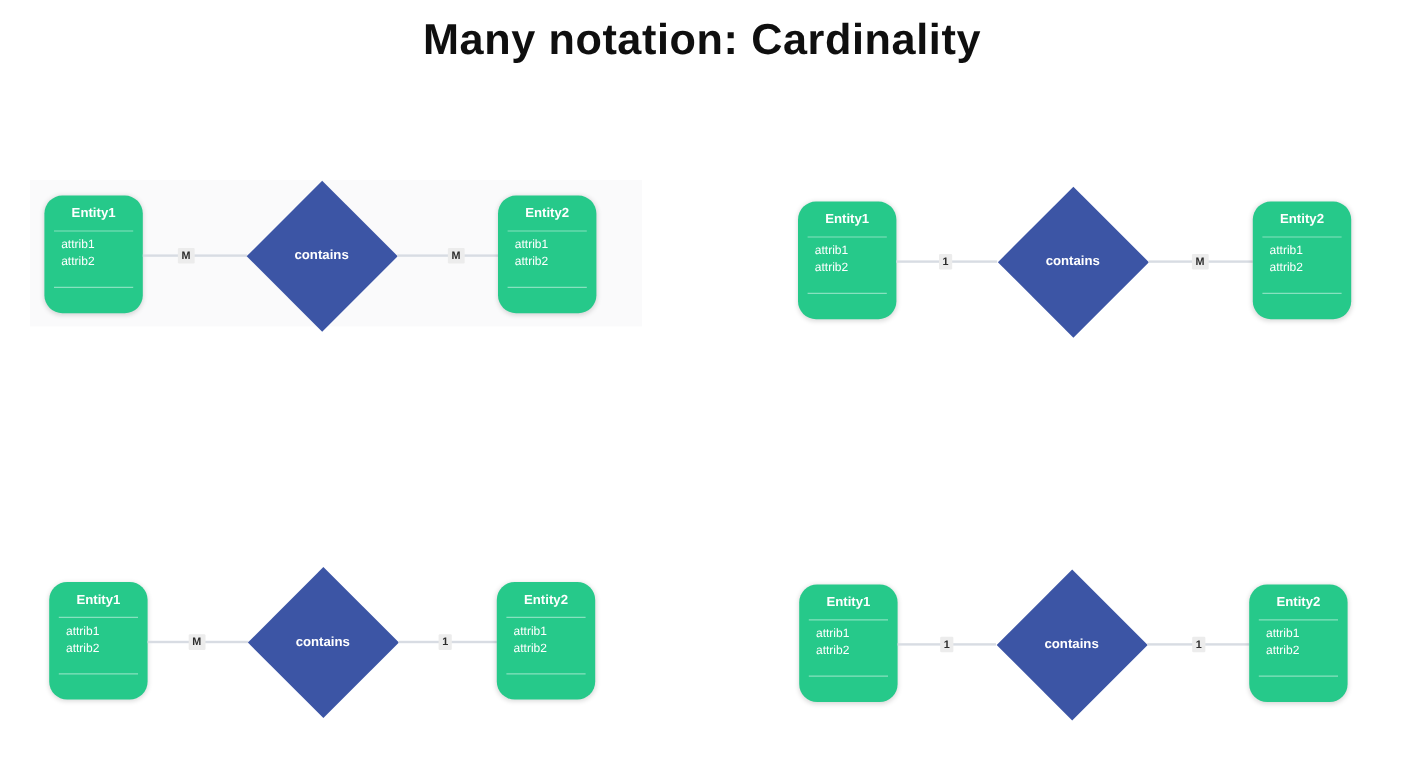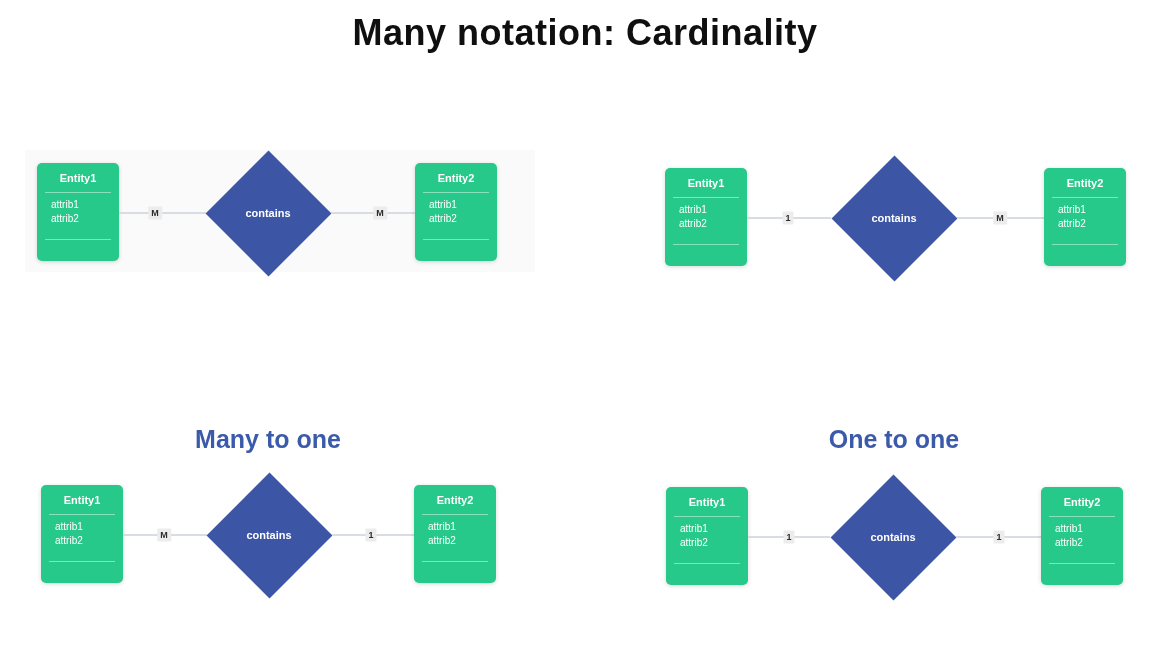--- a/index.html
+++ b/index.html
@@ -14,21 +14,21 @@
     color:#0f0f0f;letter-spacing:0.5px;
   }
   .quad{position:absolute;width:585px;height:235px;}
   .quad-heading{
     position:absolute;top:0;height:34px;
     text-align:center;font-size:25px;font-weight:700;color:#3b5aa9;
   }
   .canvas-bg{position:absolute;background:#fafafb;}
   .entity{
     position:absolute;width:82px;height:98px;
-    background:#26c98a;border-radius:5px;color:#ffffff;
+    background:#26c98a;border-radius:15px;color:#ffffff;
     box-shadow:0 1px 4px rgba(0,0,0,0.16);
   }
   .entity-name{height:29px;line-height:31px;text-align:center;font-size:11px;font-weight:700;}
   .entity-div{height:0;border-top:1px solid rgba(255,255,255,0.45);margin:0 8px;}
   .entity-attrs{height:46px;padding:5px 0 0 14px;box-sizing:border-box;}
   .attr{font-size:10px;font-weight:400;line-height:14px;}
   .connector{position:absolute;height:2px;background:#d8dce3;}
   .diamond{position:absolute;width:126px;height:126px;}
   .diamond-shape{
     position:absolute;left:18.5px;top:18.5px;width:89px;height:89px;
@@ -114,21 +114,20 @@
     <div class="entity-div"></div>
     <div class="entity-attrs">
       <div class="attr">attrib1</div>
       <div class="attr">attrib2</div>
     </div>
     <div class="entity-div"></div>
   </div>
 </section>
 
 <section class="quad" style="left:0;top:415px;">
-  <div class="quad-heading" style="left:0;width:536px;top:10px;">Many to one</div>
 
   <div class="entity" style="left:41px;top:70px;">
     <div class="entity-name">Entity1</div>
     <div class="entity-div"></div>
     <div class="entity-attrs">
       <div class="attr">attrib1</div>
       <div class="attr">attrib2</div>
     </div>
     <div class="entity-div"></div>
   </div>
@@ -149,21 +148,20 @@
     <div class="entity-div"></div>
     <div class="entity-attrs">
       <div class="attr">attrib1</div>
       <div class="attr">attrib2</div>
     </div>
     <div class="entity-div"></div>
   </div>
 </section>
 
 <section class="quad" style="left:585px;top:415px;">
-  <div class="quad-heading" style="left:41px;width:536px;top:10px;">One to one</div>
 
   <div class="entity" style="left:81px;top:72px;">
     <div class="entity-name">Entity1</div>
     <div class="entity-div"></div>
     <div class="entity-attrs">
       <div class="attr">attrib1</div>
       <div class="attr">attrib2</div>
     </div>
     <div class="entity-div"></div>
   </div>

